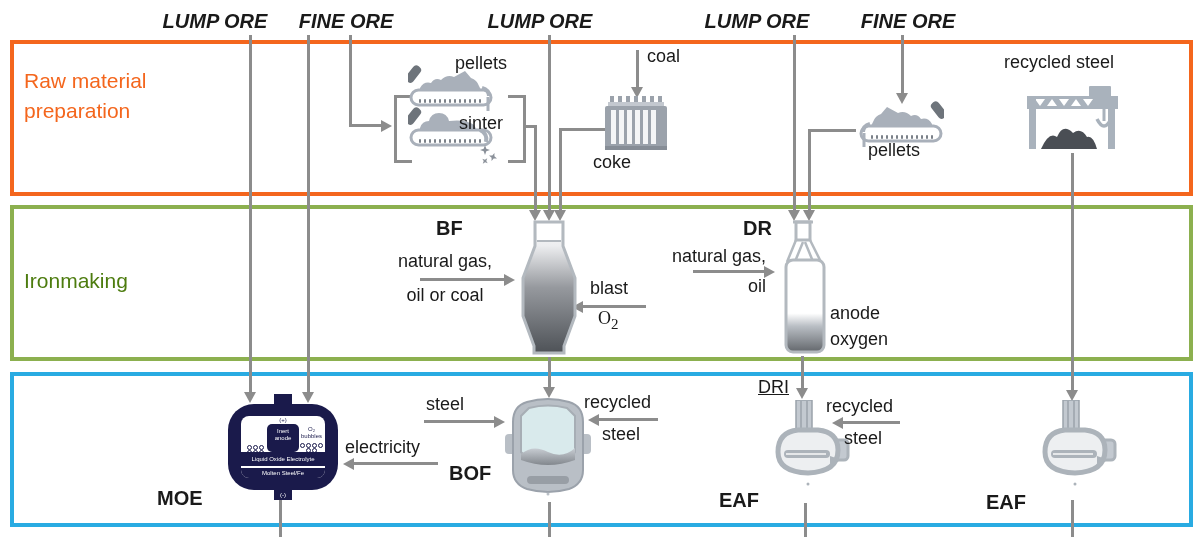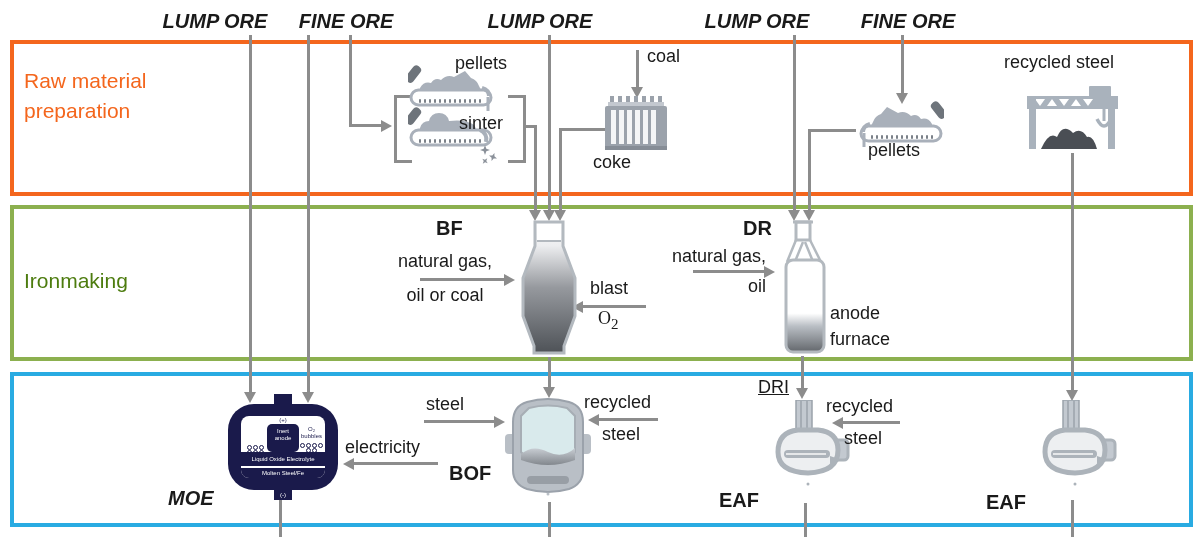--- a/index.html
+++ b/index.html
@@ -295,27 +295,27 @@
 
   <div class="blbl" style="left:436px;top:217px;">BF</div>
   <div class="lbl" style="left:385px;top:251px;width:120px;text-align:center;">natural gas,</div>
   <div class="lbl" style="left:385px;top:285px;width:120px;text-align:center;">oil or coal</div>
   <div class="lbl" style="left:590px;top:278px;">blast</div>
   <div class="lbl" style="left:598px;top:308px;font-family:Liberation Serif, serif;"><span>O</span><sub>2</sub></div>
   <div class="blbl" style="left:743px;top:217px;">DR</div>
   <div class="lbl" style="left:648px;top:246px;width:118px;text-align:right;">natural gas,</div>
   <div class="lbl" style="left:648px;top:276px;width:118px;text-align:right;">oil</div>
   <div class="lbl" style="left:830px;top:303px;">anode</div>
-  <div class="lbl" style="left:830px;top:329px;">furnace</div>
+  <div class="lbl" style="left:830px;top:329px;">oxygen</div>
 
   <div class="lbl" style="left:758px;top:377px;text-decoration:underline;">DRI</div>
   <div class="lbl" style="left:426px;top:394px;">steel</div>
   <div class="lbl" style="left:584px;top:392px;">recycled</div>
   <div class="lbl" style="left:602px;top:424px;">steel</div>
   <div class="lbl" style="left:826px;top:396px;">recycled</div>
   <div class="lbl" style="left:844px;top:428px;">steel</div>
   <div class="lbl" style="left:345px;top:437px;">electricity</div>
-  <div class="blbl" style="left:168px;top:487px;font-style:italic;">MOE</div>
+  <div class="blbl" style="left:157px;top:487px;">MOE</div>
   <div class="blbl" style="left:449px;top:462px;">BOF</div>
   <div class="blbl" style="left:719px;top:489px;">EAF</div>
   <div class="blbl" style="left:986px;top:491px;">EAF</div>
 
 </div>
 
 </body></html>

